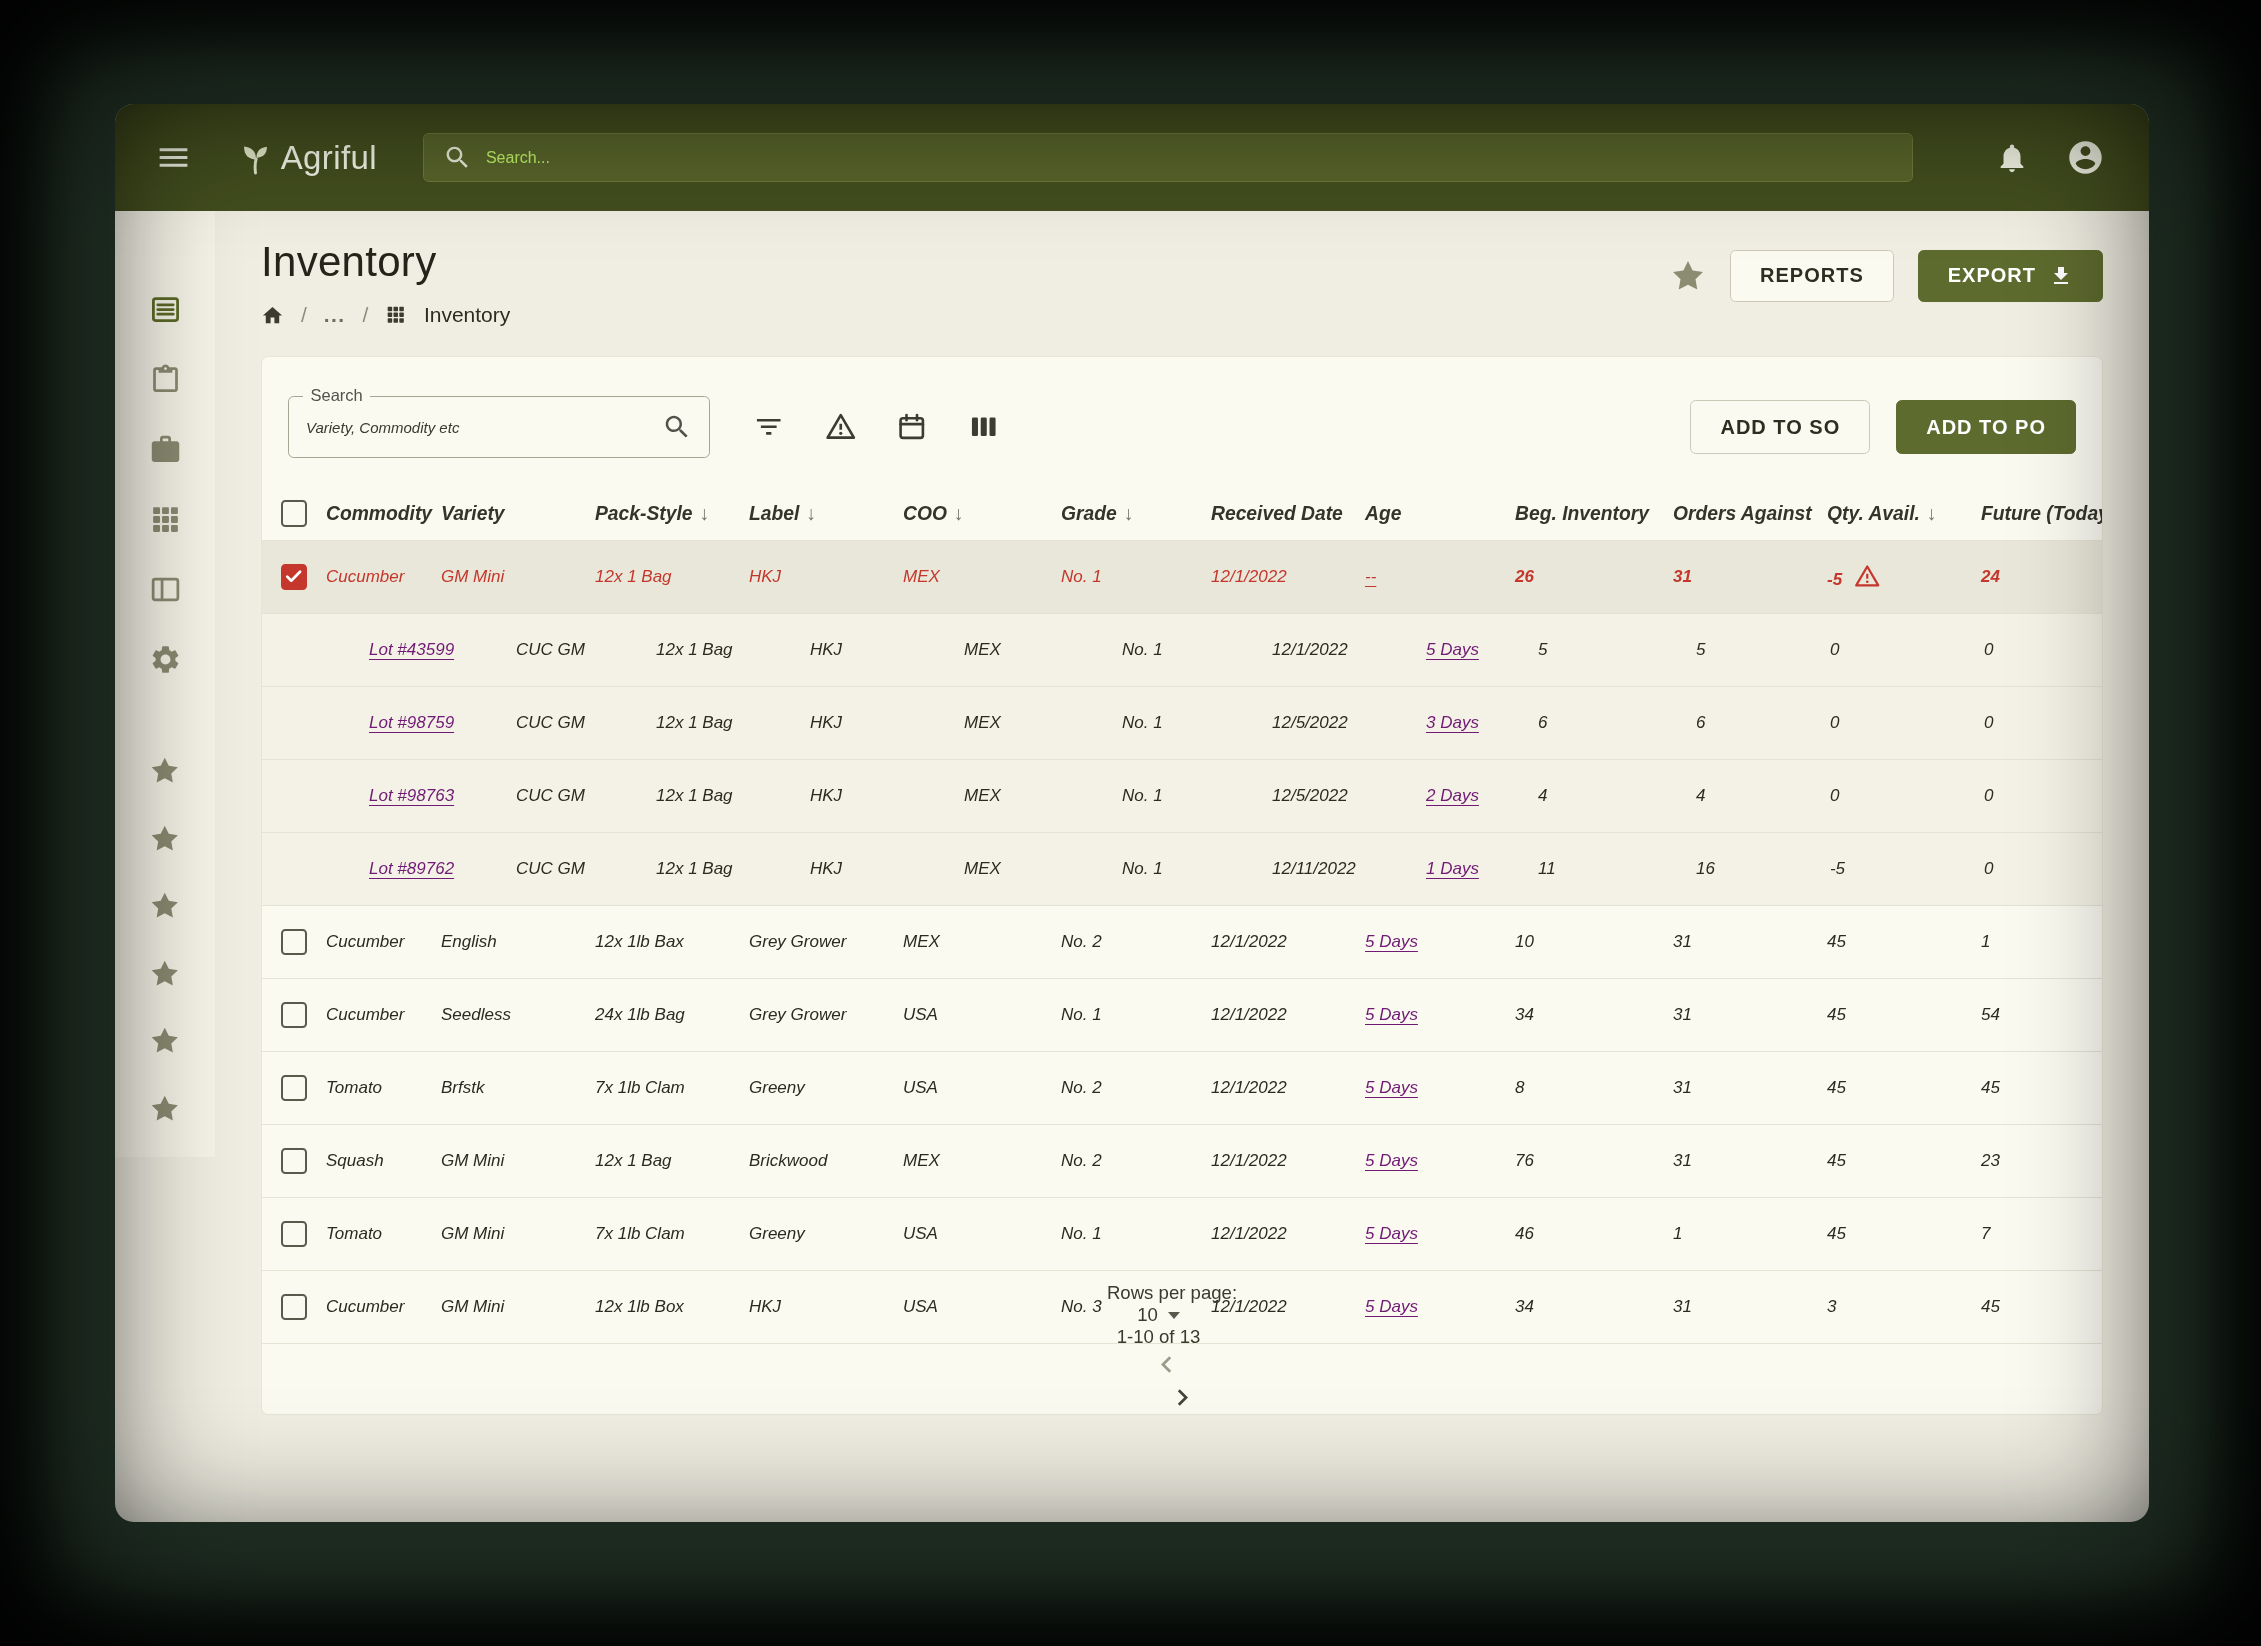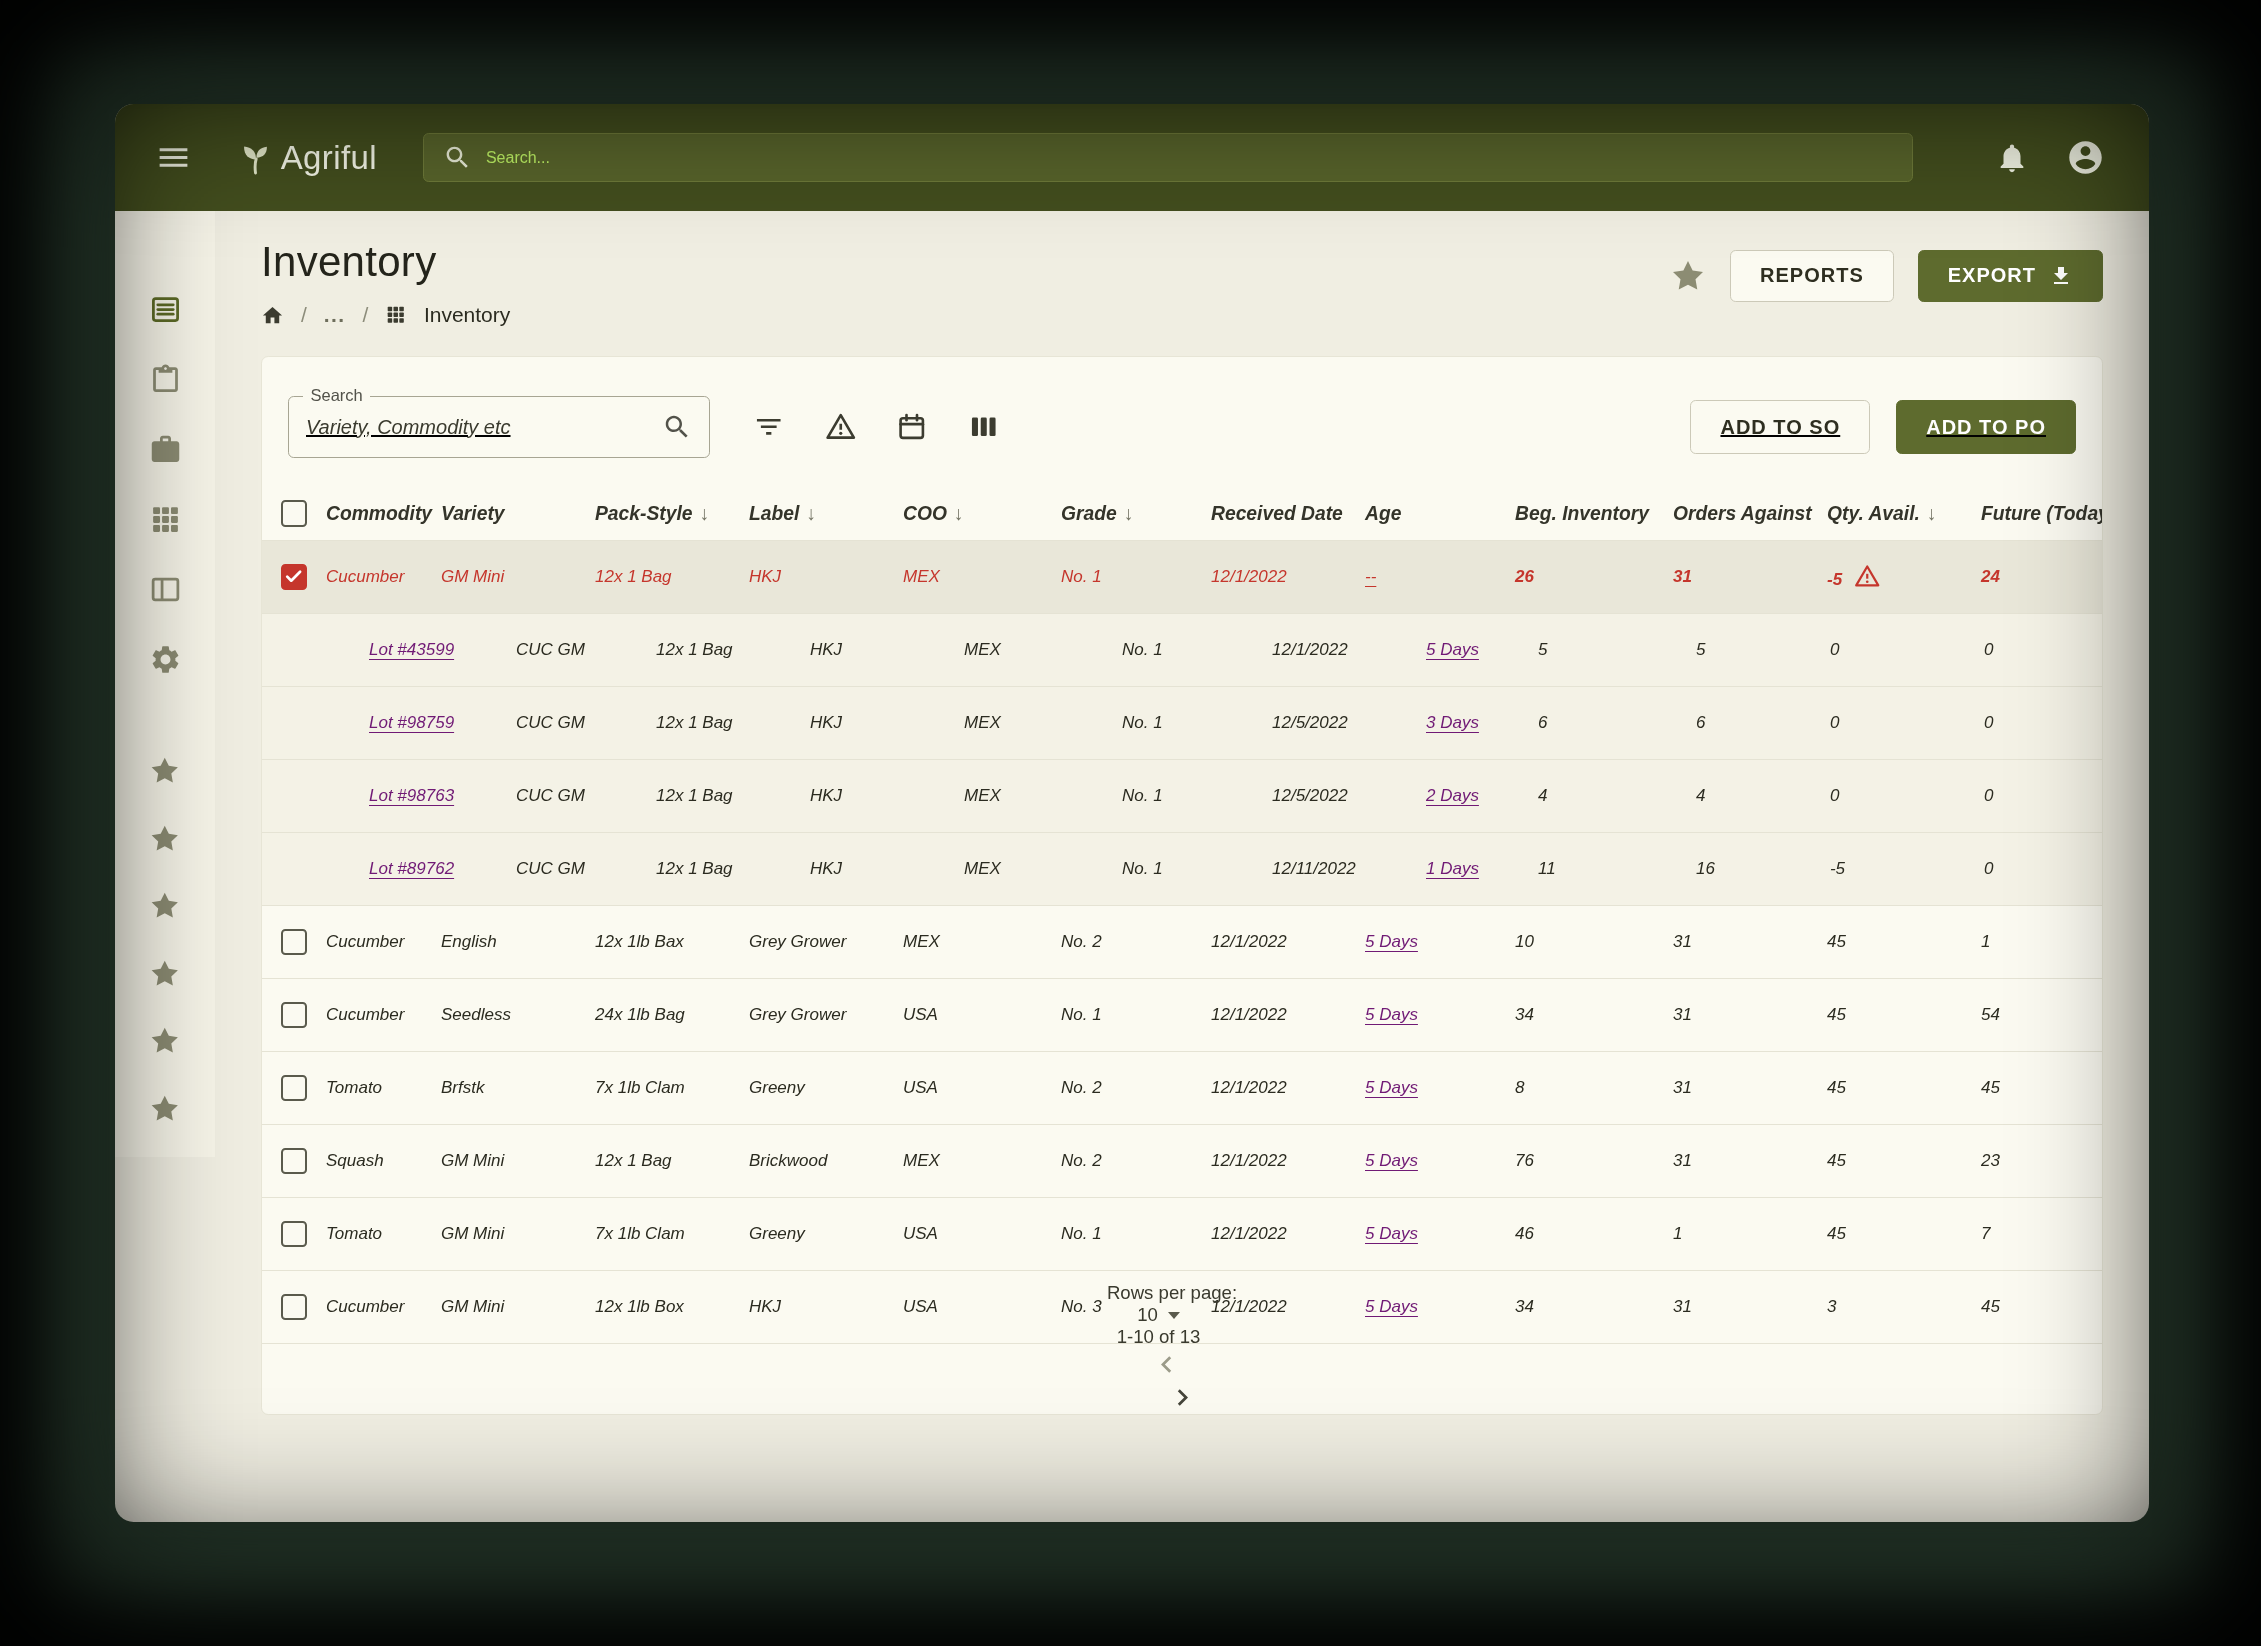--- a/index.html
+++ b/index.html
@@ -50,26 +50,26 @@
   .fav-star{color:#8c8c73;}
   .fav-star svg{width:36px;height:36px;display:block;}
   .btn{height:52px;border-radius:5.7px;font-size:20px;font-weight:700;letter-spacing:1px;
     display:inline-flex;align-items:center;gap:13px;padding:0 29px;cursor:pointer;font-family:inherit;white-space:nowrap;}
   .btn-outline{background:#fbfaf1;border:1.4px solid #ccc9b8;color:#2e2e20;}
   .btn-filled{background:#5e6b2e;border:1.4px solid #5e6b2e;color:#fff;}
   .btn svg{width:24px;height:24px;}
 
   
   .card{margin-top:29px;background:#fbfaf1;border:0.7px solid #e7e5d6;border-radius:7.2px;overflow:hidden;}
-  .toolbar{display:flex;align-items:center;padding:39px 26px 29px;text-decoration:underline;}
+  .toolbar{display:flex;align-items:center;padding:39px 26px 29px;}
   .search-field{position:relative;width:422px;height:62px;border:1.4px solid #a7a593;border-radius:5.7px;
     display:flex;align-items:center;padding:0 17px;background:#fbfaf1;cursor:text;}
   .search-field-label{position:absolute;top:-10.7px;left:14.3px;padding:0 7.2px;background:#fbfaf1;
     font-size:16.5px;color:#52524a;}
-  .search-field-value{flex:1;font-size:20px;font-style:italic;color:#3a3a2e;}
+  .search-field-value{flex:1;font-size:15px;font-style:italic;color:#3a3a2e;}
   .search-field svg{width:30px;height:30px;color:#52524a;}
   .tool-icons{display:flex;align-items:center;gap:40px;margin-left:43px;color:#3c3c30;}
   .tool-icons .icon-btn{color:#3c3c30;}
   .tool-icons svg{width:31.5px;height:31.5px;display:block;}
   .toolbar-spacer{flex:1;}
   .so-btn{margin-right:26px;height:54px;}
   .po-btn{height:54px;}
 
   
   .grid-row{display:grid;grid-template-columns:64px 115px 154px 154px 154px 158px 150px 154px 150px 158px 154px 154px 1fr;align-items:center;font-style:italic;}

